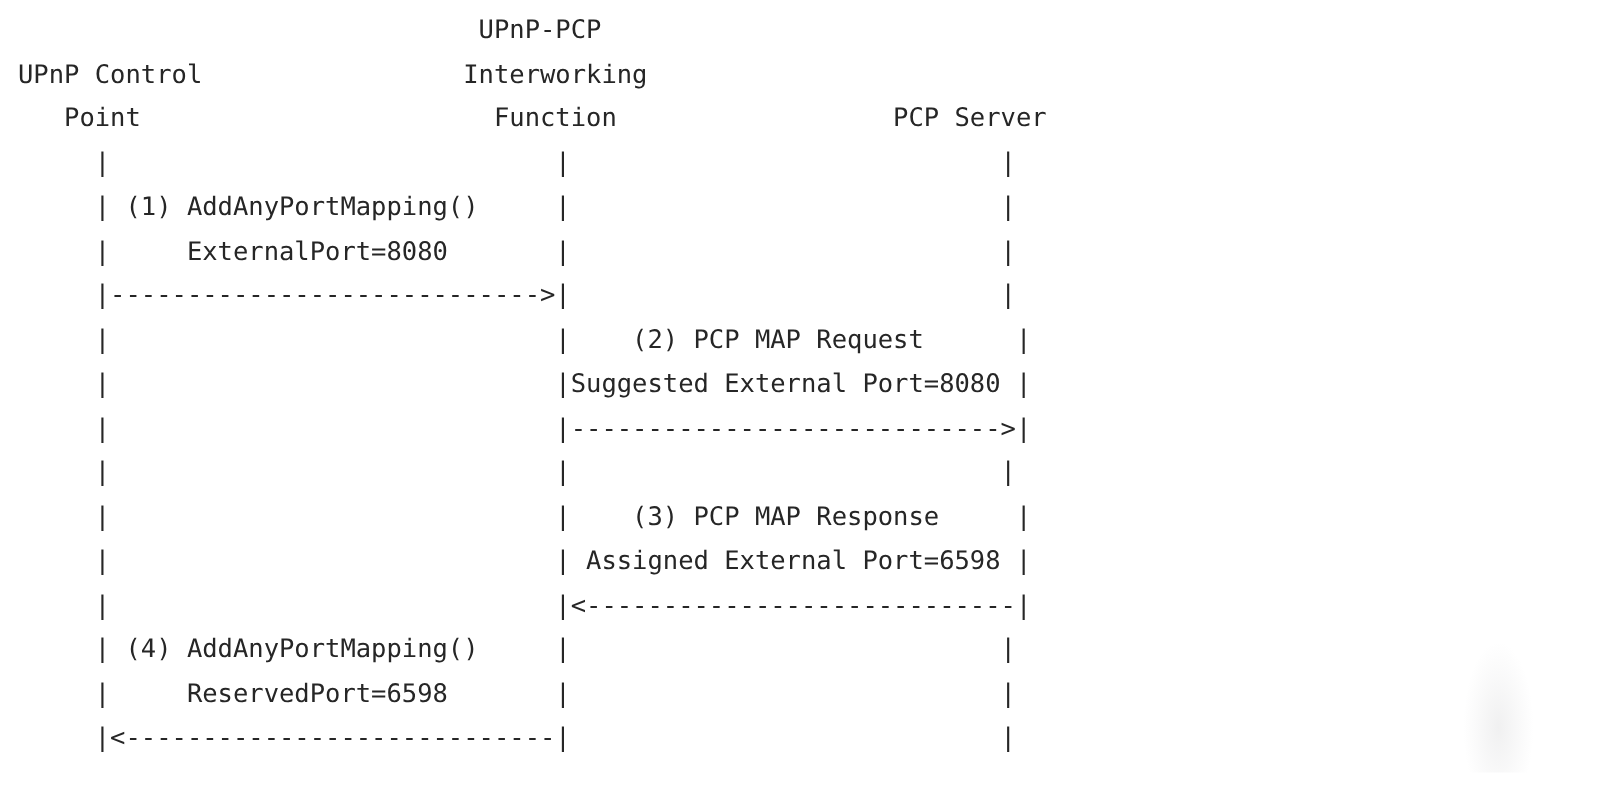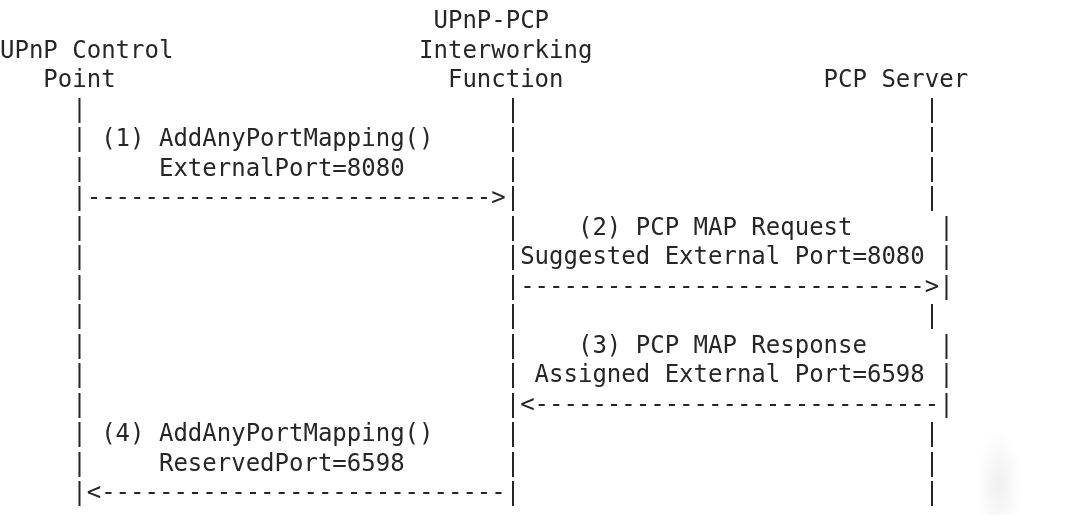--- a/index.html
+++ b/index.html
@@ -16,23 +16,23 @@
     width: 1080px;
     height: 523px;
     background: #ffffff;
     overflow: hidden;
   }
   .ascii-canvas {
     position: absolute;
     left: 0;
     top: 0;
     margin: 0;
-    padding: 6px 0 0 0;
+    padding: 6px 0 0 12px;
     font-family: "DejaVu Sans Mono", "Liberation Mono", monospace;
-    font-size: 24px;
+    font-size: 17px;
     line-height: 29.5px;
     letter-spacing: 0px;
     color: #262626;
     white-space: pre;
     font-weight: 400;
     -webkit-font-smoothing: antialiased;
   }
   
   .smudge {
     position: absolute;

